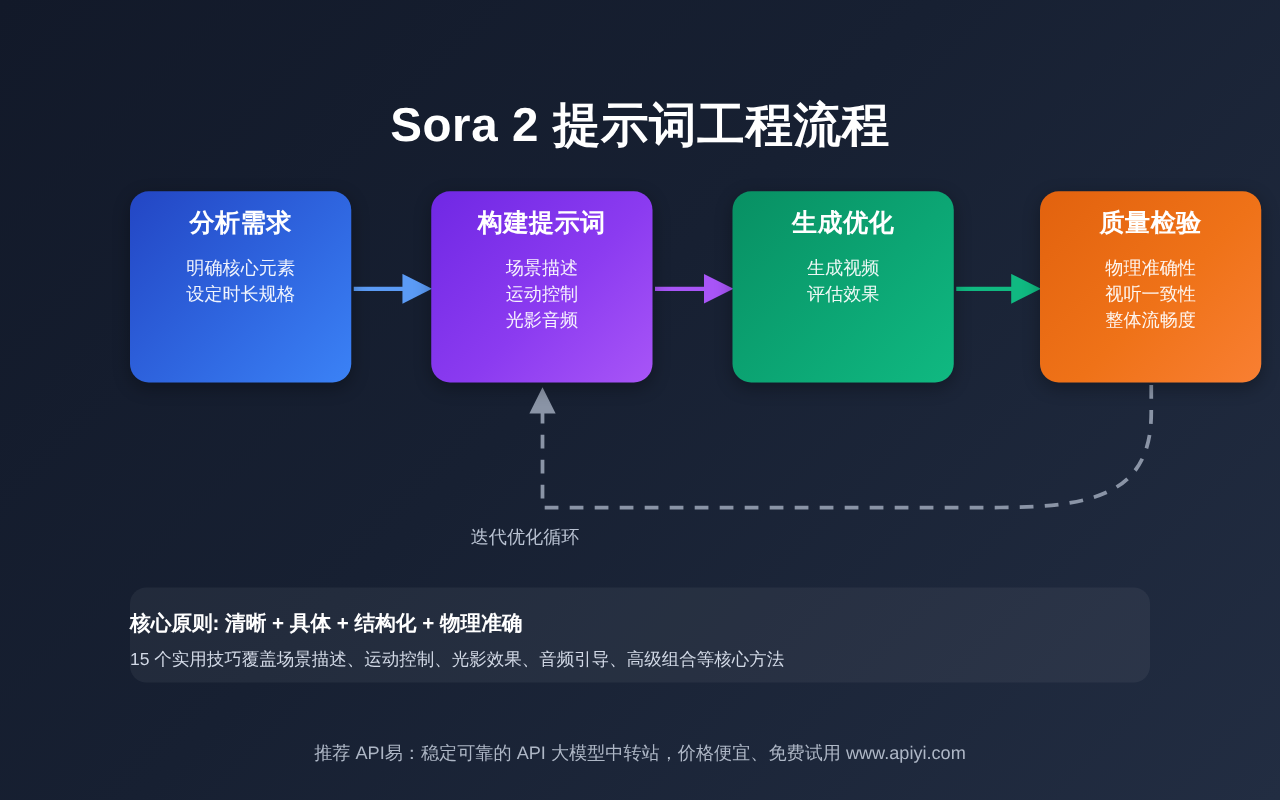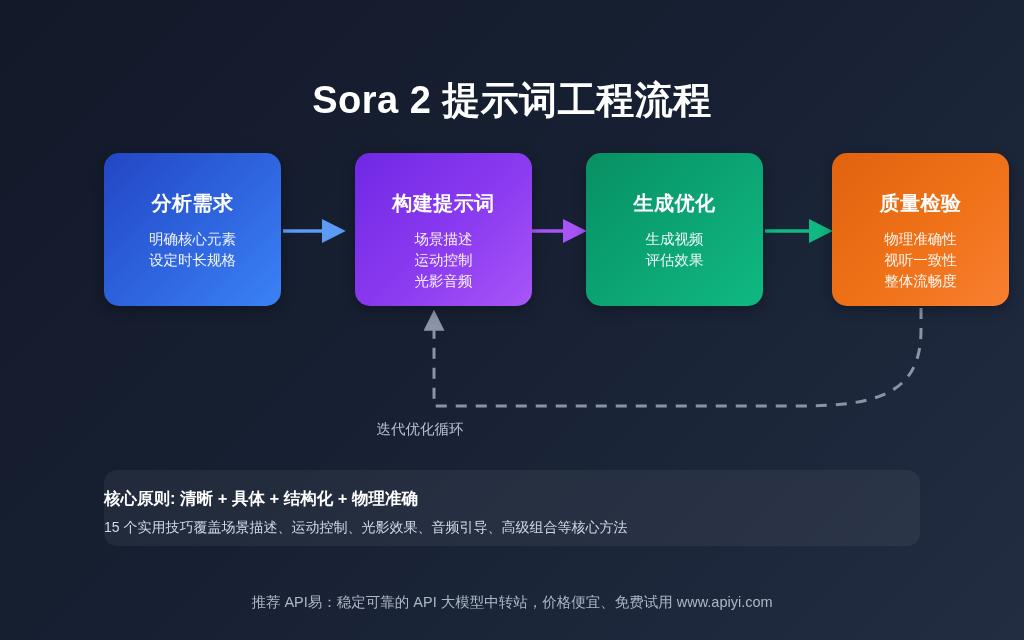--- a/index.html
+++ b/index.html
@@ -33,40 +33,40 @@
   }
 
   
   .card {
     position: absolute;
     top: 153px;
     width: 177px;
     height: 153px;
     border-radius: 15px;
     box-sizing: border-box;
-    padding-top: 40px;
+    padding-top: 16px;
     text-align: center;
     box-shadow: 0 4px 14px rgba(0,0,0,0.30);
   }
   .card-title {
     font-size: 20px;
     font-weight: bold;
     color: #ffffff;
     line-height: 1;
     margin-bottom: 16px;
     letter-spacing: 0.5px;
   }
   .card-line {
     font-size: 14.5px;
     color: rgba(255,255,255,0.93);
     line-height: 21px;
   }
 
   #card-0 { left: 104px; background: linear-gradient(135deg, #2346c4 0%, #2f66e0 55%, #3b82f6 100%); }
-  #card-1 { left: 355px; background: linear-gradient(135deg, #7028e4 0%, #8b3bf0 55%, #a855f7 100%); }
+  #card-1 { left: 345px; background: linear-gradient(135deg, #7028e4 0%, #8b3bf0 55%, #a855f7 100%); }
   #card-2 { left: 586px; background: linear-gradient(135deg, #089063 0%, #0ca674 55%, #10b981 100%); }
   #card-3 { left: 832px; background: linear-gradient(135deg, #e2620e 0%, #ef7218 55%, #f97f32 100%); }
 
   
   #wires {
     position: absolute;
     inset: 0;
     width: 1024px;
     height: 640px;
     pointer-events: none;

